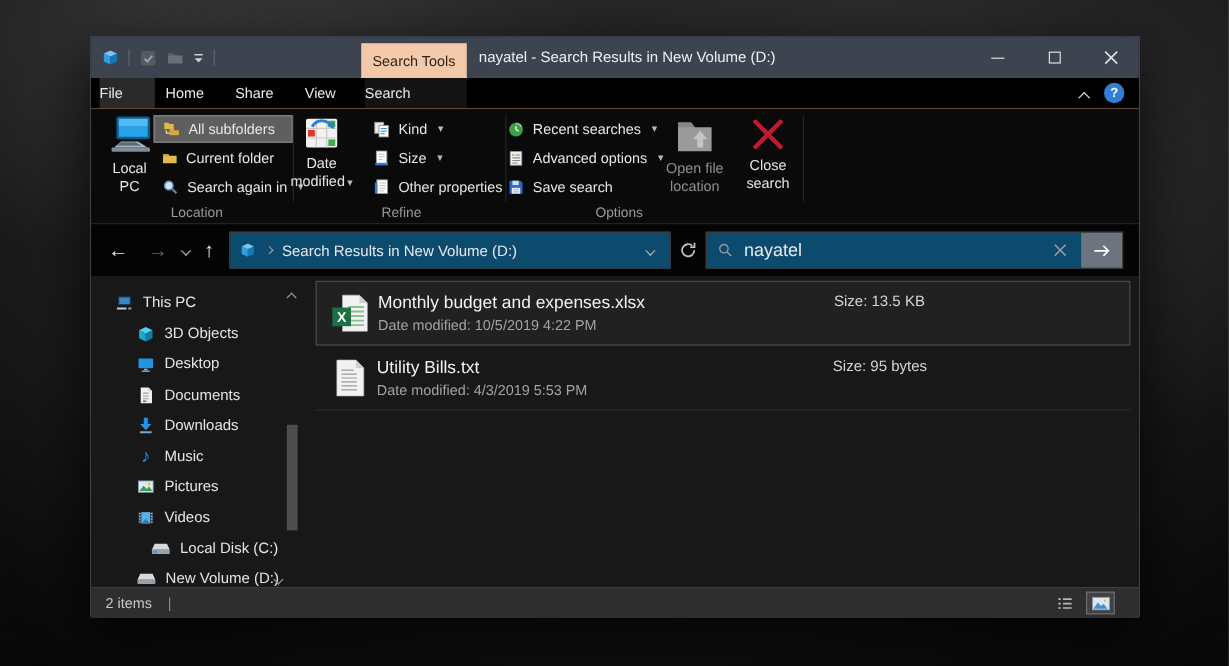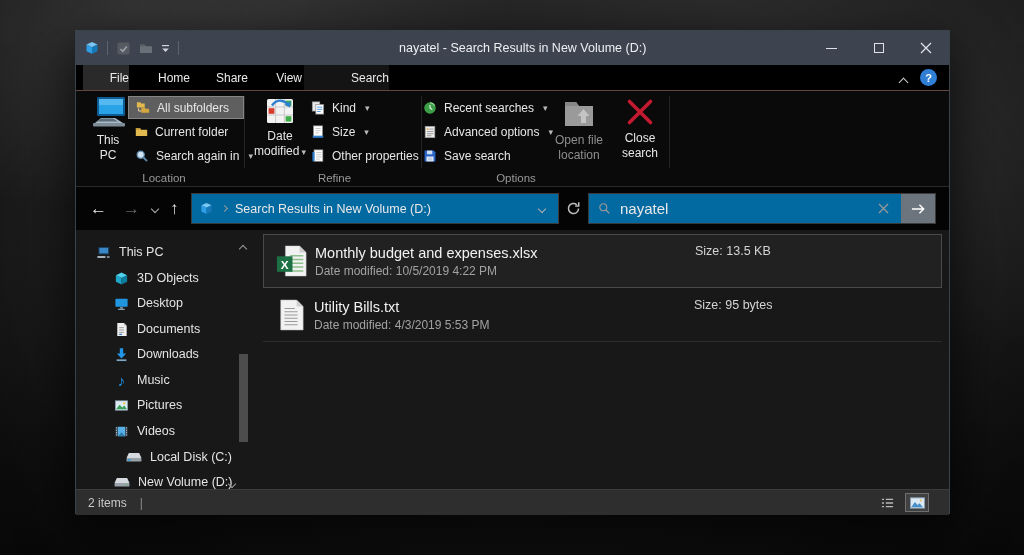--- a/index.html
+++ b/index.html
@@ -25,21 +25,21 @@
   .ctx-tab { position:absolute; left:225px; top:5px; width:88px; height:29px; background:#f2c9a9;
     color:#32241b; font-size:12px; display:flex; align-items:center; justify-content:center; }
   .title-text { position:absolute; left:323px; top:0; height:34px; line-height:34px; color:#edf0f3; font-size:12.5px; white-space:nowrap; }
   .win-controls { position:absolute; right:0; top:0; height:34px; display:flex; }
   .win-btn { width:47px; height:34px; display:flex; align-items:center; justify-content:center; }
   .min-glyph { width:11px; height:1px; background:#dde2e8; }
   .max-glyph { width:10px; height:10px; border:1px solid #dde2e8; }
 
   
   .menubar { height:26px; background:#000; position:relative; border-bottom:1px solid rgba(214,156,138,.45); }
-  .mtab { position:absolute; top:0; height:25px; display:flex; align-items:center; justify-content:flex-end;
+  .mtab { position:absolute; top:0; height:25px; display:flex; align-items:center; justify-content:flex-start;
     color:#eaeaea; font-size:12px; }
   .ribbon-collapse { position:absolute; right:42px; top:7px; color:#cfcfcf; }
   .help-btn { position:absolute; right:12px; top:4px; width:17px; height:17px; border-radius:50%;
     background:#2f7fd6; color:#fff; font-size:11px; font-weight:bold; display:flex; align-items:center; justify-content:center; }
 
   
   .ribbon { height:96px; background:#0a0a0a; position:relative; border-bottom:1px solid #2a2a2a;
     font-size:12px; color:#e6e6e6; }
   .rsep { position:absolute; top:5px; height:72px; width:1px; background:#242424; }
   .glabel { position:absolute; bottom:2px; font-size:11.5px; color:#999; text-align:center; }
@@ -52,21 +52,21 @@
   .drop { font-size:9px; color:#b9b9b9; margin-left:2px; }
   .disabled { color:#8f8f8f; }
   .ic { display:inline-flex; align-items:center; justify-content:center; }
 
   
   .addrbar { height:43px; background:#040404; position:relative; }
   .nav-arrow { position:absolute; top:0; height:43px; display:flex; align-items:center; font-size:17px; }
   .chev { display:inline-block; width:7px; height:7px; border-right:1.5px solid currentColor;
     border-bottom:1.5px solid currentColor; transform:rotate(45deg); }
   .chev.up { transform:rotate(-135deg); }
-  .box { background:#0369a1; border:1px solid #3a3a3a; display:flex; align-items:center; position:absolute; top:6px; height:31px; }
+  .box { background:#0c4a6e; border:1px solid #3a3a3a; display:flex; align-items:center; position:absolute; top:6px; height:31px; }
   .addr-box { left:115px; width:368px; }
   .addr-text { color:#e8e8e8; font-size:12.5px; margin-left:8px; flex:1; white-space:nowrap; }
   .search-box { left:512px; width:348px; }
   .search-input { flex:1; background:transparent; border:none; outline:none; color:#e8e8e8;
     font-size:15px; font-family:inherit; margin-left:9px; }
   .go-btn { width:34px; height:100%; background:#6c757d; display:flex; align-items:center; justify-content:center; }
 
   
   .main { height:259px; background:#181818; position:relative; }
   .side-item { position:absolute; height:24px; display:flex; align-items:center; gap:8px;
@@ -120,20 +120,23 @@
             <path d="M1 2.5h4.6l1.3 1.7H1Z" fill="#575c63"></path>
           </svg>
       </span>
       <span class="ic">
         <svg width="9" height="9" viewBox="0 0 9 9">
             <rect x="1" y="1" width="7" height="1.2" fill="#cfd4da"></rect>
             <path d="M1.2 4.5h6.6L4.5 8Z" fill="#cfd4da"></path>
           </svg>
       </span>
       <span class="qat-sep"></span>
+    </div>
+    <div class="ctx-tab">
+      <span>Search Tools</span>
     </div>
     <div class="title-text">nayatel - Search Results in New Volume (D:)</div>
     <div class="win-controls">
       <div class="win-btn">
           <span class="min-glyph"></span>
         </div>
       <div class="win-btn">
           <span class="max-glyph"></span>
         </div>
       <div class="win-btn">
@@ -172,21 +175,21 @@
       <span class="ic">
         <svg width="38" height="34" viewBox="0 0 38 34">
           <rect x="8" y="1" width="28" height="19" rx="1.5" fill="#0d5c94"></rect>
           <rect x="10" y="3" width="24" height="15" fill="#2aa2e8"></rect>
           <rect x="10" y="3" width="24" height="6" fill="#55b9f0"></rect>
           <path d="M6 27l6-5h14l8 5z" fill="#a9bac7"></path>
           <path d="M8 25.5l4-3h12l5 3z" fill="#5d6d7a"></path>
           <rect x="4" y="27" width="32" height="3.5" rx="1" fill="#7f8d99"></rect>
         </svg>
       </span>
-      <span class="cap">This</span>
+      <span class="cap">Local</span>
       <span>PC</span>
     </div>
     <div class="rstack" style="left:52px;top:5px;width:116px;">
       <div class="rrow selected">
         <span class="ic">
           <svg width="14" height="13" viewBox="0 0 16 14">
               <path d="M1 1h4l1 1.3h4V7H1Z" fill="#e2b94f"></path>
               <path d="M6 7h4l1 1.3h4V13H6Z" fill="#d4a83e"></path>
               <path d="M3 8v3h3" stroke="#f5e0a8" stroke-width="1.1" fill="none"></path>
             </svg>
@@ -209,21 +212,21 @@
               <line x1="9.7" y1="9.7" x2="13.8" y2="13.8" stroke="#5b87a8" stroke-width="2.2"></line>
             </svg>
         </span>
         <span>Search again in</span>
         <span class="drop">▾</span>
       </div>
     </div>
     <div class="glabel" style="left:8px;width:160px;">Location</div>
     <div class="rsep" style="left:168px;"></div>
 
-    <div class="rbig" style="left:176px;width:56px;">
+    <div class="rbig" style="left:164px;width:56px;">
       <span class="ic">
         <svg width="30" height="30" viewBox="0 0 30 30">
           <rect x="2" y="3" width="26" height="24" rx="1.5" fill="#f2f2f2"></rect>
           <path d="M2 11h26M2 19h26M10.6 3v24M19.3 3v24" stroke="#c9c9c9" stroke-width="1"></path>
           <rect x="3.6" y="12.2" width="5.8" height="5.6" fill="#d83b2e"></rect>
           <rect x="20.6" y="4.6" width="5.8" height="5.4" fill="#3fae49"></rect>
           <rect x="20.6" y="20.2" width="5.8" height="5.4" fill="#3fae49"></rect>
           <path d="M7 9.5C12 2.5 20 3.5 24 10" stroke="#2f7fd0" stroke-width="2.4" fill="none"></path>
           <path d="M25.8 5.2l-.6 6.2-5.6-2.6z" fill="#2f7fd0"></path>
         </svg>

